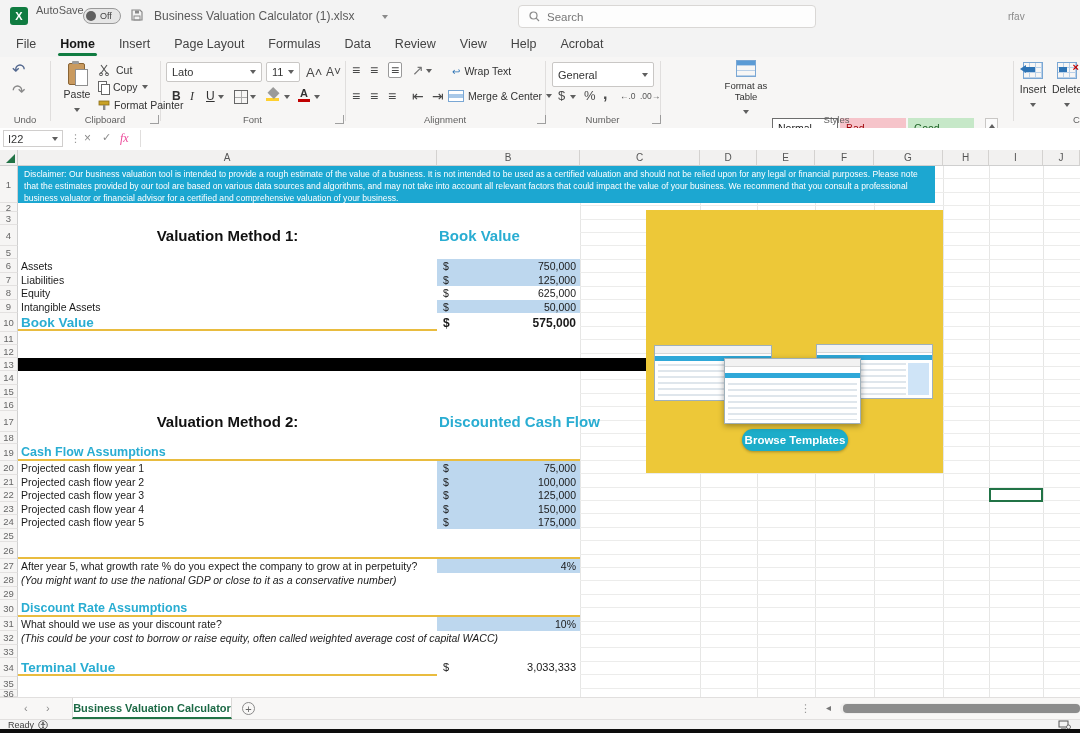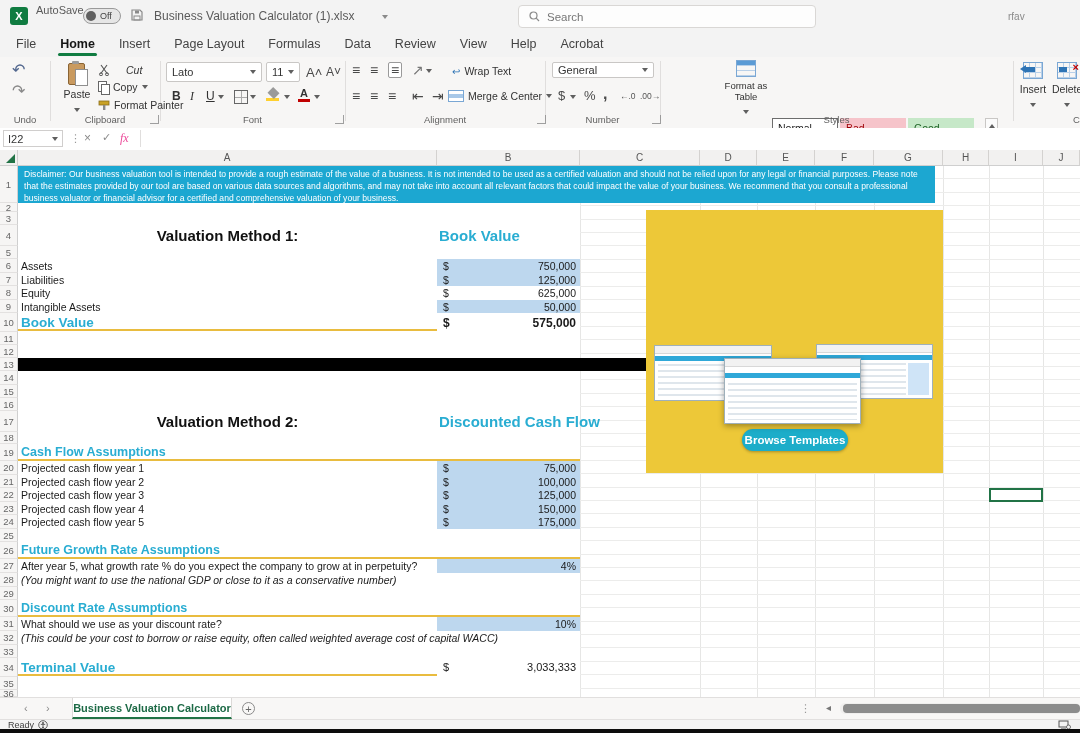--- a/index.html
+++ b/index.html
@@ -119,21 +119,21 @@
 
     <div class="abs" style="left:60px;top:5px;width:34px;text-align:center;">
       <div style="position:relative;width:19px;height:23px;margin:0 auto;">
         <div class="abs" style="left:0;top:1px;width:15px;height:20px;background:#c99a5f;border:1px solid #8a6434;border-radius:2px;"></div>
         <div class="abs" style="left:4px;top:-1px;width:7px;height:3px;background:#9a9a9a;border-radius:1px;"></div>
         <div class="abs" style="left:7px;top:7px;width:11px;height:15px;background:#fff;border:1px solid #8f8f8f;"></div>
       </div>
       <div class="rlabel" style="margin-top:3px;">Paste</div>
       <span class="car"></span>
     </div>
-    <div class="abs" style="left:98px;top:7px;display:flex;align-items:center;gap:16px;font-style:italic;">
+    <div class="abs" style="left:98px;top:7px;display:flex;align-items:center;gap:6px;">
       <svg width="12" height="12" viewBox="0 0 12 12">
           <path d="M3 1 L9.5 10 M9 1 L2.5 10" stroke="#555" stroke-width="1.1" fill="none"></path>
           <circle cx="3" cy="10.3" r="1.5" fill="none" stroke="#555"></circle>
           <circle cx="9" cy="10.3" r="1.5" fill="none" stroke="#555"></circle>
         </svg>
       <span class="rlabel">Cut</span>
     </div>
     <div class="abs" style="left:98px;top:24px;display:flex;align-items:center;gap:4px;">
       <div style="position:relative;width:11px;height:12px;">
         <div class="abs" style="left:0;top:0;width:7px;height:9px;background:#fff;border:1px solid #666;"></div>
@@ -196,21 +196,21 @@
       <span class="rlabel">Wrap Text</span>
     </div>
     <div class="abs" style="left:448px;top:33px;display:flex;align-items:center;gap:4px;">
       <div style="width:14px;height:10px;border:1px solid #7aa7d4;background:linear-gradient(#fff 0 3px,#a8c8e8 3px 7px,#fff 7px);"></div>
       <span class="rlabel">Merge &amp; Center</span>
       <span class="car"></span>
     </div>
     <div class="glabel" style="left:345px;width:200px;">Alignment</div>
     <div class="launch" style="left:537px;"></div>
 
-    <div class="ribox" style="left:552px;top:5px;width:102px;height:16px;align-items:center;">
+    <div class="ribox" style="left:552px;top:5px;width:102px;height:25px;align-items:center;">
         <span>General</span>
         <span class="car"></span>
       </div>
     <span class="abs mini" style="left:558px;top:31px;font-size:13px;">$</span>
     <span class="car abs" style="left:570px;top:38px;"></span>
     <span class="abs mini" style="left:584px;top:31px;font-size:13px;">%</span>
     <span class="abs mini" style="left:603px;top:28px;font-size:16px;font-weight:bold;">,</span>
     <span class="abs" style="left:620px;top:34px;font-size:8.5px;color:#555;">←.0</span>
     <span class="abs" style="left:640px;top:34px;font-size:8.5px;color:#555;">.00→</span>
     <div class="glabel" style="left:545px;width:115px;">Number</div>
@@ -392,21 +392,20 @@
       <div class="vcell blue" style="top:336px;height:13px;">
           <span>$</span>
           <span>150,000</span>
         </div>
       <div class="clabel" style="top:349px;height:14px;">Projected cash flow year 5</div>
       <div class="vcell blue" style="top:349px;height:14px;">
           <span>$</span>
           <span>175,000</span>
         </div>
 
-      <div class="chead" style="top:376px;height:16px;font-size:12.5px;">Future Growth Rate Assumptions</div>
       <div class="gold" style="top:391px;width:562px;"></div>
       <div class="clabel" style="top:393px;height:14px;">After year 5, what growth rate % do you expect the company to grow at in perpetuity?</div>
       <div class="vcell blue" style="top:393px;height:14px;justify-content:flex-end;">
           <span>4%</span>
         </div>
       <div class="note" style="top:407px;height:14px;">(You might want to use the national GDP or close to it as a conservative number)</div>
 
       <div class="chead" style="top:434px;height:16px;font-size:12.5px;">Discount Rate Assumptions</div>
       <div class="gold" style="top:449px;width:562px;"></div>
       <div class="clabel" style="top:451px;height:14px;">What should we use as your discount rate?</div>

